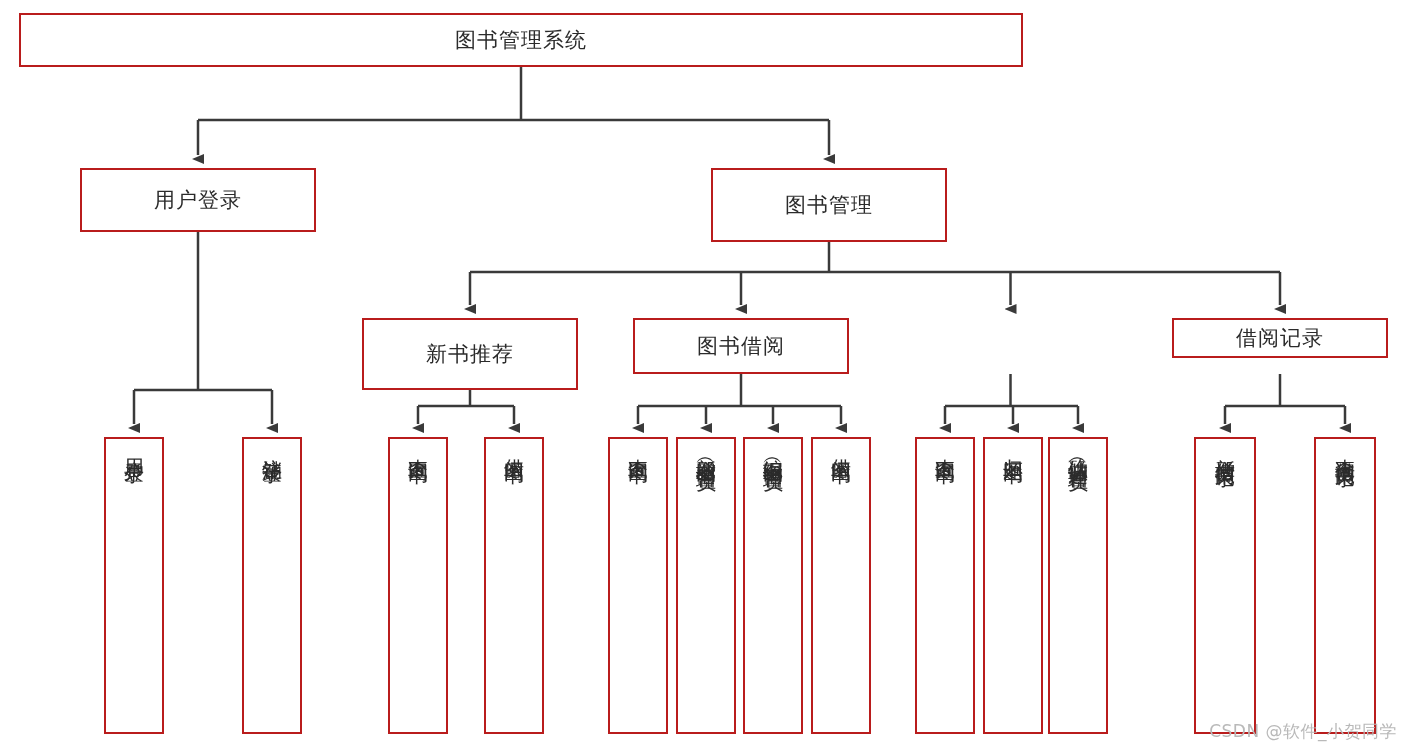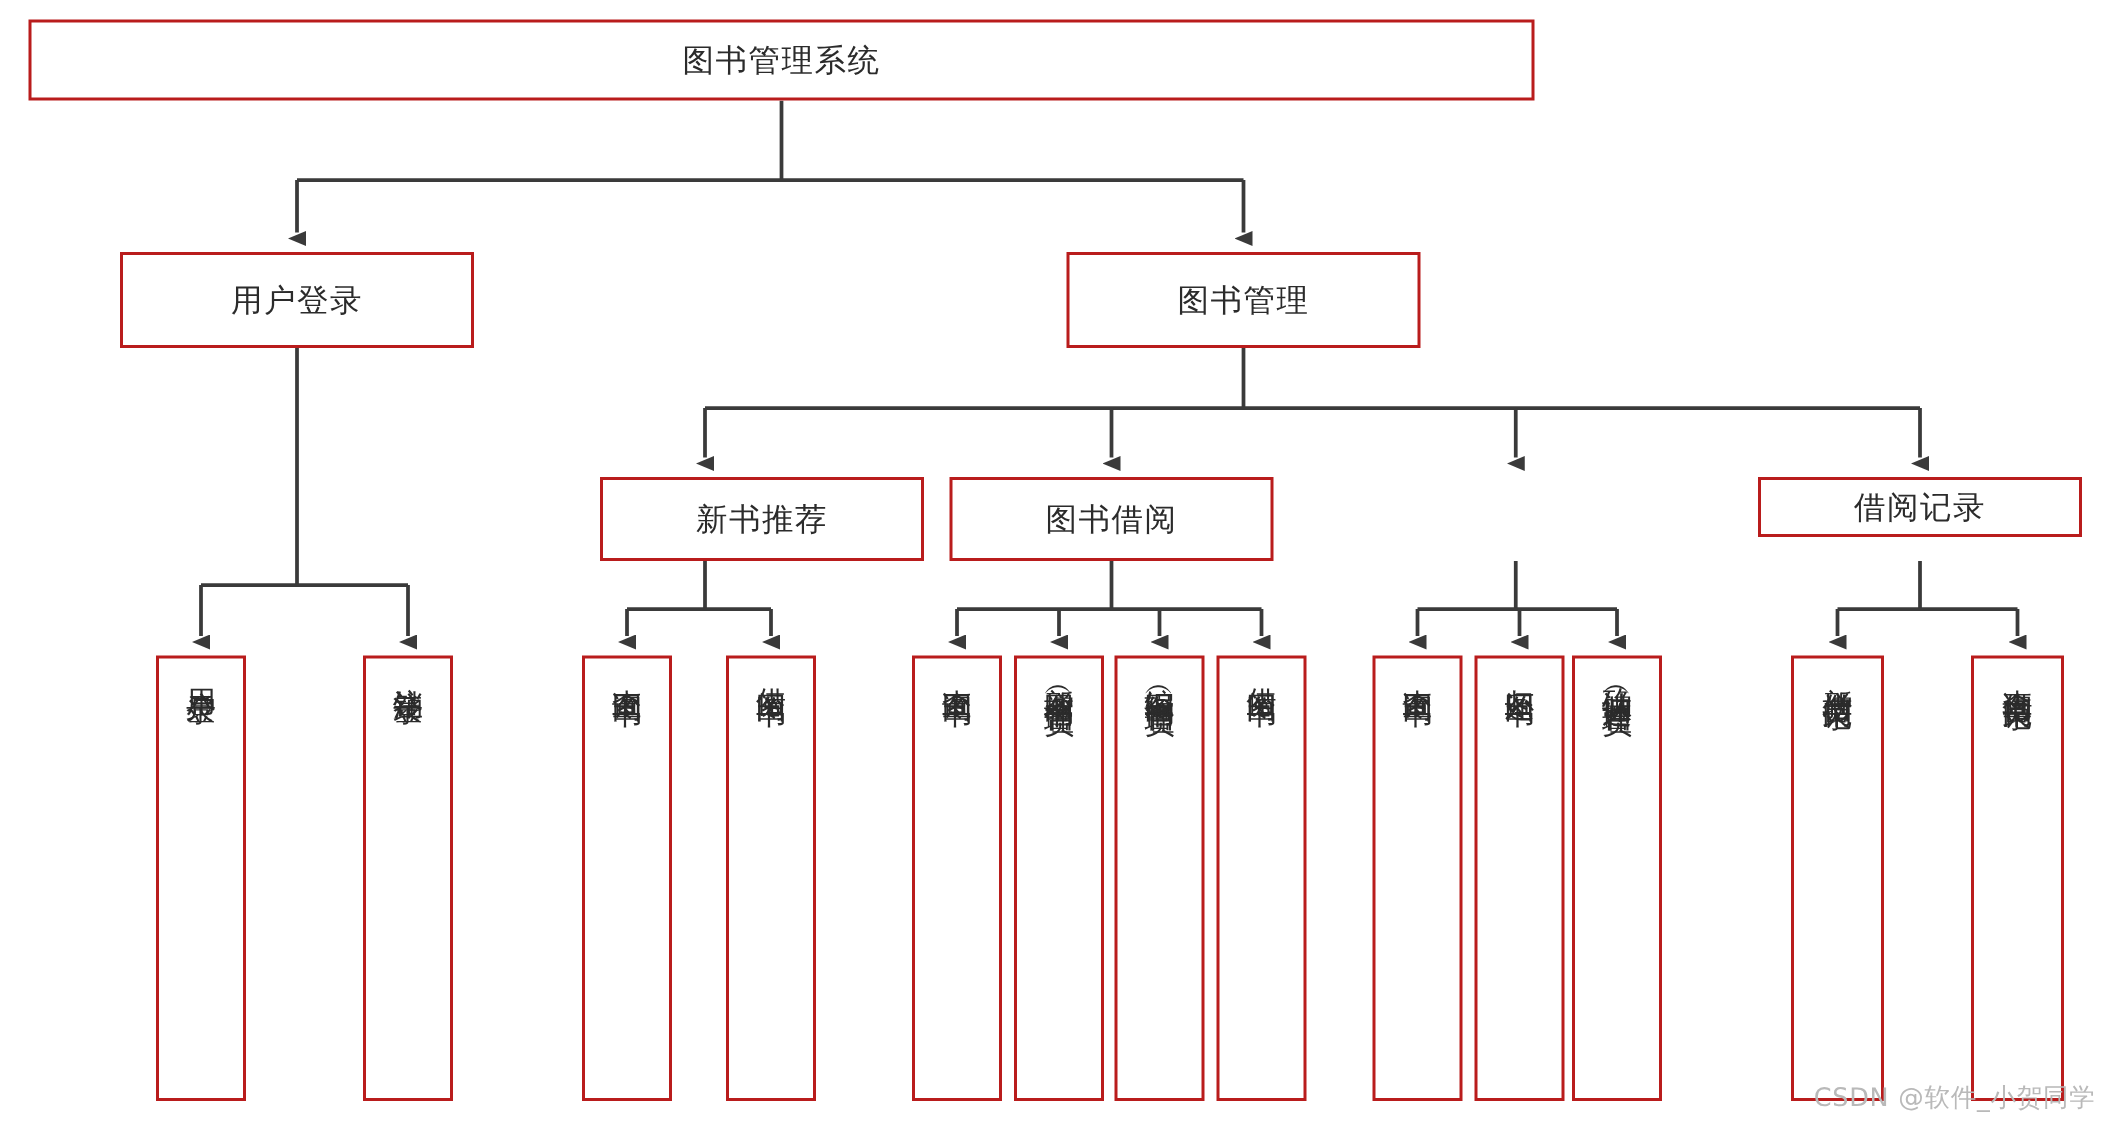--- a/index.html
+++ b/index.html
@@ -112,25 +112,25 @@
       </g>
   </svg>
 
   <div class="node horiz" id="node-root" style="left: 19px; top: 13px; width: 1004px; height: 54px;">
     <span class="node-label">图书管理系统</span>
   </div>
 
   <div class="node horiz" id="node-l1-0" style="left: 80px; top: 168px; width: 236px; height: 64px;">
     <span class="node-label">用户登录</span>
   </div>
-  <div class="node horiz" id="node-l1-1" style="left: 711px; top: 168px; width: 236px; height: 64px;">
+  <div class="node horiz" id="node-l1-1" style="left: 711px; top: 168px; width: 236px; height: 74px;">
     <span class="node-label">图书管理</span>
   </div>
 
-  <div class="node horiz" id="node-l2-0" style="left: 362px; top: 318px; width: 216px; height: 56px; margin-left: 38px;">
+  <div class="node horiz" id="node-l2-0" style="left: 362px; top: 318px; width: 216px; height: 72px;">
     <span class="node-label">新书推荐</span>
   </div>
   <div class="node horiz" id="node-l2-1" style="left: 633px; top: 318px; width: 216px; height: 56px; align-items: center;">
     <span class="node-label">图书借阅</span>
   </div>
   <div class="node horiz" id="node-l2-3" style="left: 1172px; top: 318px; width: 216px; height: 40px;">
     <span class="node-label">借阅记录</span>
   </div>
 
   <div class="node vert" id="node-leaf-0" style="left: 104px; top: 437px; width: 60px; height: 297px;">

